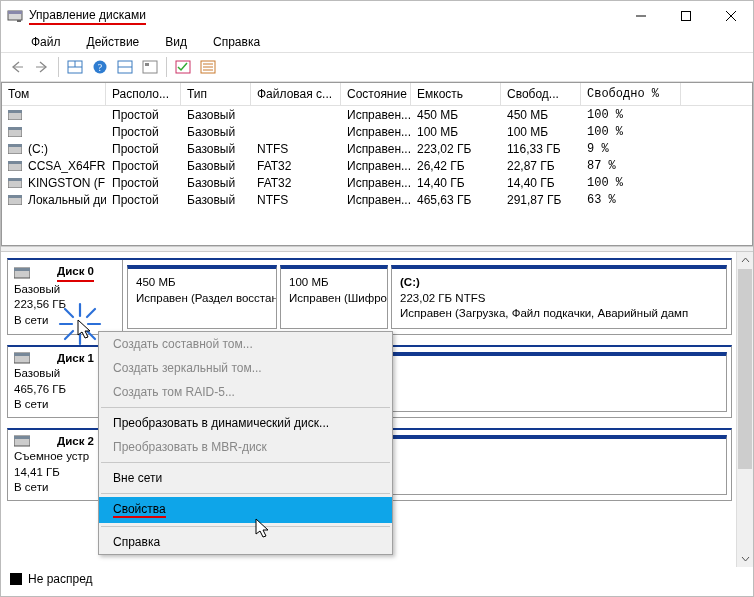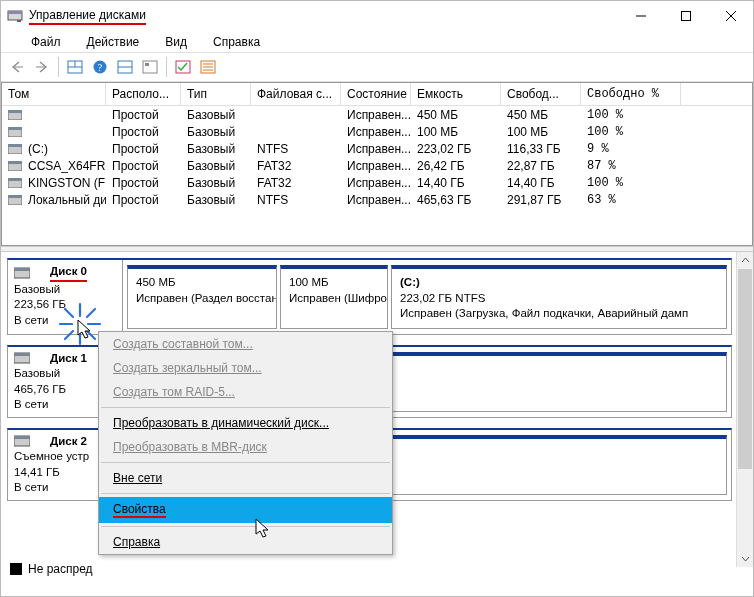--- a/index.html
+++ b/index.html
@@ -27,30 +27,30 @@
   .table-body { }
   .tr { display:flex; height:17px; align-items:center;}
   .td { padding:0 6px; white-space:nowrap; overflow:hidden; font-size:12px;}
   .disk-mini-icon{display:inline-flex;vertical-align:middle;margin-right:6px;}
   
   .c0{width:104px;} .c1{width:75px;} .c2{width:70px;} .c3{width:90px;} .c4{width:70px;} .c5{width:90px;} .c6{width:80px;} .c7{width:100px;font-family:Liberation Mono, monospace;}
   
   .gap-bar{height:6px;background:#f0f0f0;border-top:1px solid #ccc;border-bottom:1px solid #ccc;}
   .disk-row{display:flex; border:1px solid #999; border-top:2px solid #12398f; margin-bottom:10px; background:#fff;}
   .disk-info{width:115px; border-right:1px solid #999; padding:4px 6px; font-size:11.5px; line-height:1.35;}
-  .disk-info .h{display:flex;align-items:center;gap:14px;}
+  .disk-info .h{display:flex;align-items:center;gap:21px;}
   .disk-name{font-weight:bold;}
   .disk-parts{flex:1; display:flex; padding:5px 4px; gap:3px;}
   .part{border:1px solid #999; border-top:4px solid #12398f; padding:6px 8px; font-size:11.5px; line-height:1.35; overflow:hidden; white-space:nowrap;}
   
-  .legend{position:absolute;left:9px;bottom:20px; display:flex; align-items:center; gap:6px; font-size:12px;}
+  .legend{position:absolute;left:9px;bottom:10px; display:flex; align-items:center; gap:6px; font-size:12px;}
   .legend .sq{width:12px;height:12px;background:#000;border:1px solid #000;}
   
   .ctx{position:absolute; left:97px; top:330px; width:295px; background:#f0f0f0; border:1px solid #a0a0a0; box-shadow:2px 2px 4px rgba(0,0,0,0.25); font-size:12px; z-index:100;}
-  .ctx .mi{padding:5px 14px; color:#000;text-decoration:underline;}
+  .ctx .mi{padding:5px 14px; color:#000;}
   .ctx .mi.disabled{color:#888;}
   .ctx .mi.hover{background:#0ea5e9;}
   .ctx hr{border:none;border-top:1px solid #c8c8c8;margin:3px 2px;}
   .red-u{border-bottom:2px solid #d00;display:inline-block;padding-bottom:1px;line-height:1;}
   
   .spark{position:absolute;pointer-events:none;z-index:140;}
   .spark::before,.spark::after{display:none;}
   .cursor{position:absolute;z-index:150;pointer-events:none;}
   
   .lower-wrap{position:relative;}

